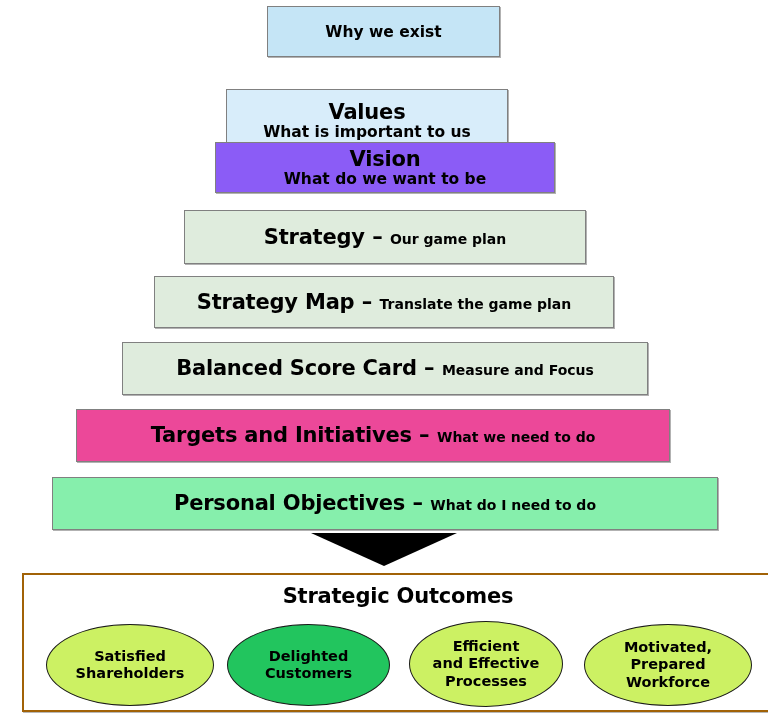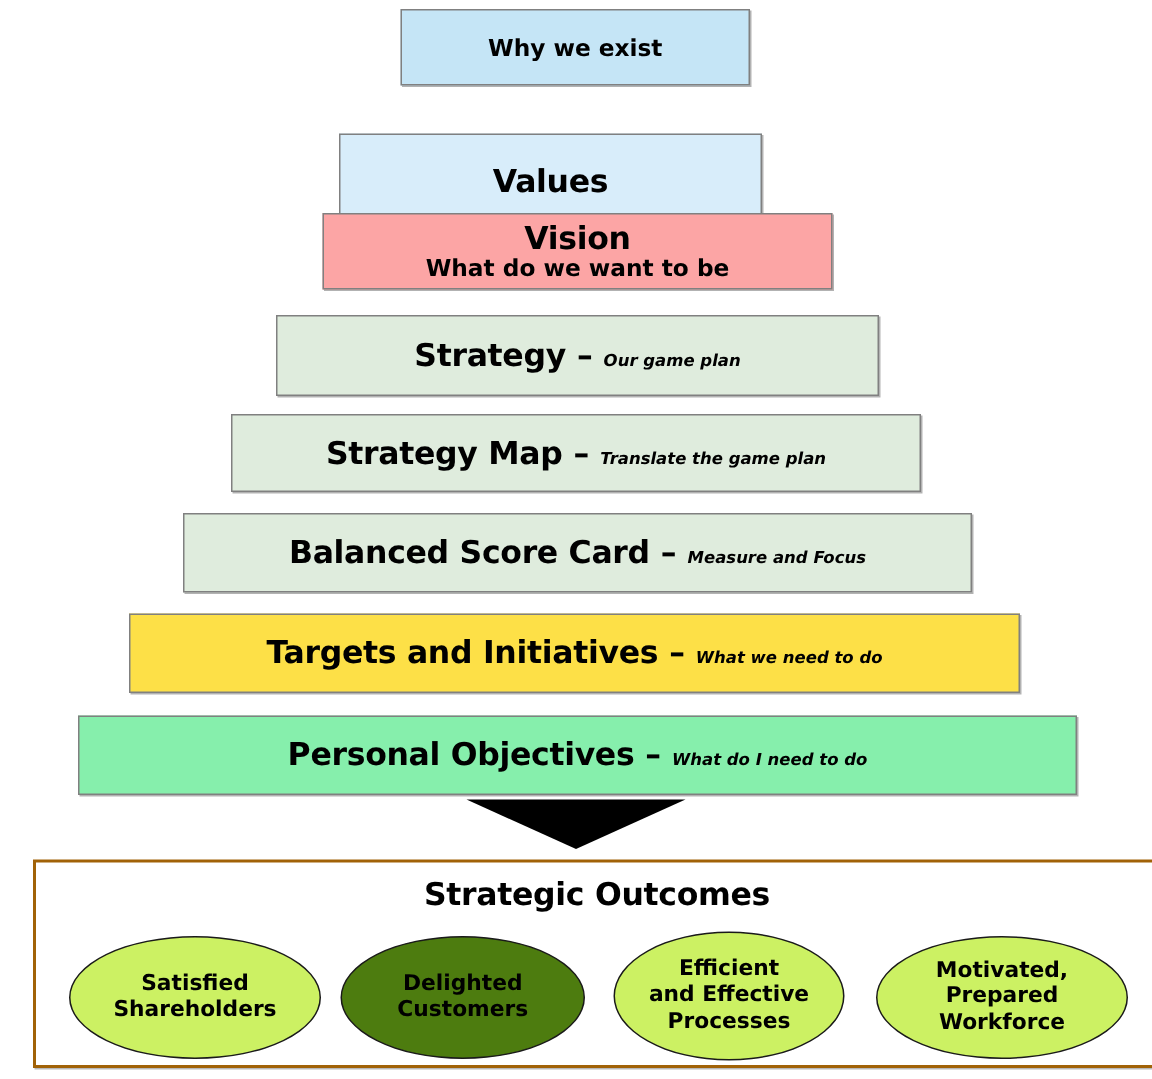--- a/index.html
+++ b/index.html
@@ -46,21 +46,21 @@
   .bar .sub {
     font-weight: 700;
     text-align: right;
   }
   
   .bar.stacked .ttl { display: block; font-size: 21px; }
   .bar.stacked .sub { display: block; font-size: 15.5px; margin-top: 1px; }
   
   .bar.inline .ttl { font-size: 21px; }
   .bar.inline .dash { font-size: 21px; font-weight: 700; }
-  .bar.inline .sub { font-size: 11px; font-style: italic; }
+  .bar.inline .sub { font-size: 14px; }
 
   
   #arrow {
     position: absolute;
     width: 0;
     height: 0;
   }
 
   
   #outcomes-panel {
@@ -106,57 +106,58 @@
 
   <div id="levels">
       <div class="bar stacked" style="left: 267px; top: 6px; width: 233px; height: 51px; background: rgb(197, 229, 246);">
         <span class="inner">
           <span class="sub">Why we exist</span>
         </span>
       </div>
       <div class="bar stacked" style="left: 226px; top: 74px; width: 282px; height: 64px; background: rgb(216, 237, 250); margin-top: 15px;">
         <span class="inner">
           <span class="ttl">Values</span>
+          <span class="sub">What is important to us</span>
         </span>
       </div>
-      <div class="bar stacked" style="left: 215px; top: 142px; width: 340px; height: 51px; background: #fca5a5;">
+      <div class="bar stacked" style="left: 215px; top: 142px; width: 340px; height: 51px; background: #8b5cf6;">
         <span class="inner">
           <span class="ttl">Vision</span>
           <span class="sub">What do we want to be</span>
         </span>
       </div>
       <div class="bar inline" style="left: 184px; top: 210px; width: 402px; height: 54px; background: rgb(223, 236, 221);">
         <span class="inner"><span class="ttl">Strategy</span><span class="dash"> – </span><span class="sub">Our game plan</span></span>
       </div>
       <div class="bar inline" style="left: 154px; top: 276px; width: 460px; height: 52px; background: rgb(223, 236, 221);">
         <span class="inner"><span class="ttl">Strategy Map</span><span class="dash"> – </span><span class="sub">Translate the game plan</span></span>
       </div>
       <div class="bar inline" style="left: 122px; top: 342px; width: 526px; height: 53px; background: rgb(223, 236, 221);">
         <span class="inner"><span class="ttl">Balanced Score Card</span><span class="dash"> – </span><span class="sub">Measure and Focus</span></span>
       </div>
-      <div class="bar inline" style="left: 86px; top: 409px; width: 594px; height: 53px; background: #fde047;">
+      <div class="bar inline" style="left: 76px; top: 409px; width: 594px; height: 53px; background: #ec4899;">
         <span class="inner"><span class="ttl">Targets and Initiatives</span><span class="dash"> – </span><span class="sub">What we need to  do</span></span>
       </div>
       <div class="bar inline" style="left: 52px; top: 477px; width: 666px; height: 53px; background: #86efac;">
         <span class="inner"><span class="ttl">Personal Objectives</span><span class="dash"> – </span><span class="sub">What do I need to  do</span></span>
       </div>
     </div>
 
   <div id="arrow" style="left: 311px; top: 533px; border-left: 73px solid transparent; border-right: 73px solid transparent; border-top: 33px solid rgb(0, 0, 0);"></div>
 
   <div id="outcomes-panel" style="left: 8px; top: 573px; width: 752px; height: 139px;">
     <div id="outcomes-title">Strategic Outcomes</div>
     <div id="ellipses">
         <div class="ellipse" style="left: 22px; top: 49px; width: 168px; height: 82px; background: rgb(204, 241, 99); justify-content: center;">
           <div>
             <span>Satisfied</span>
             <span>Shareholders</span>
           </div>
         </div>
-        <div class="ellipse" style="left: 203px; top: 49px; width: 163px; height: 82px; background: #4d7c0f;">
+        <div class="ellipse" style="left: 203px; top: 49px; width: 163px; height: 82px; background: #22c55e;">
           <div>
             <span>Delighted</span>
             <span>Customers</span>
           </div>
         </div>
         <div class="ellipse" style="left: 385px; top: 46px; width: 154px; height: 86px; background: rgb(204, 241, 99);">
           <div>
             <span>Efficient</span>
             <span>and Effective</span>
             <span>Processes</span>

